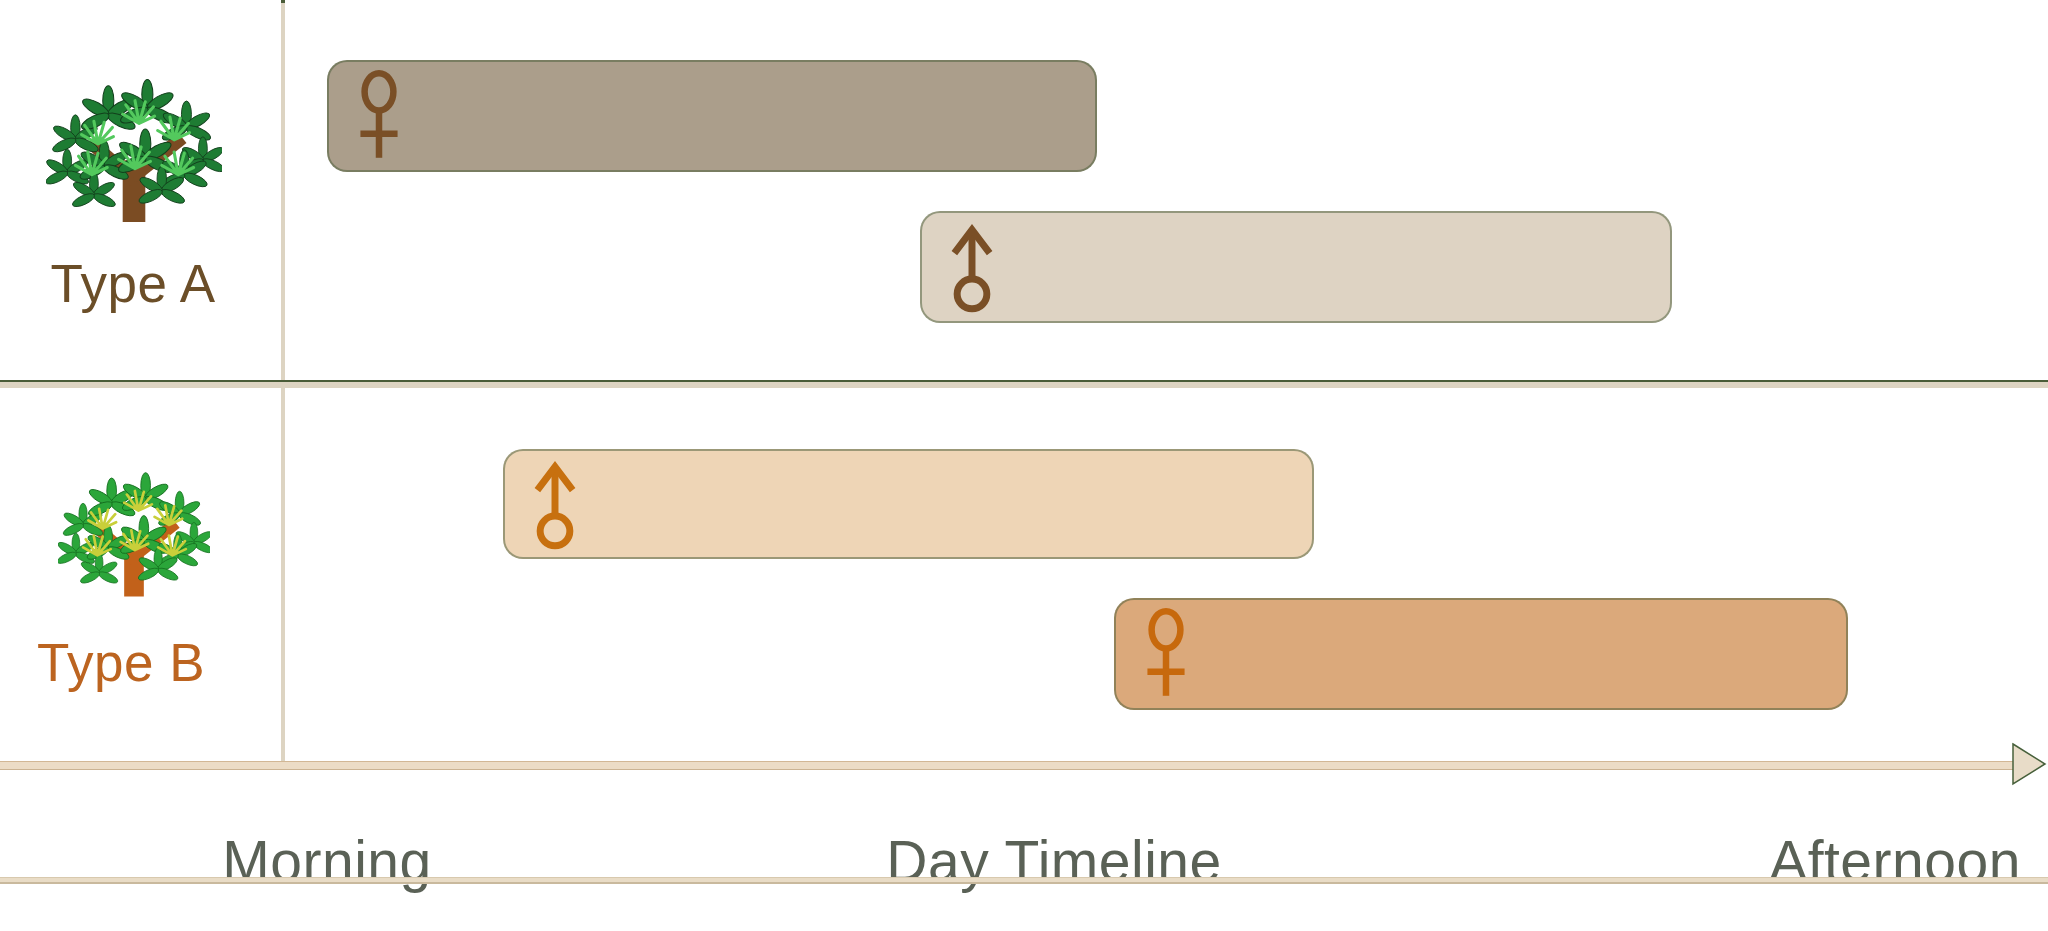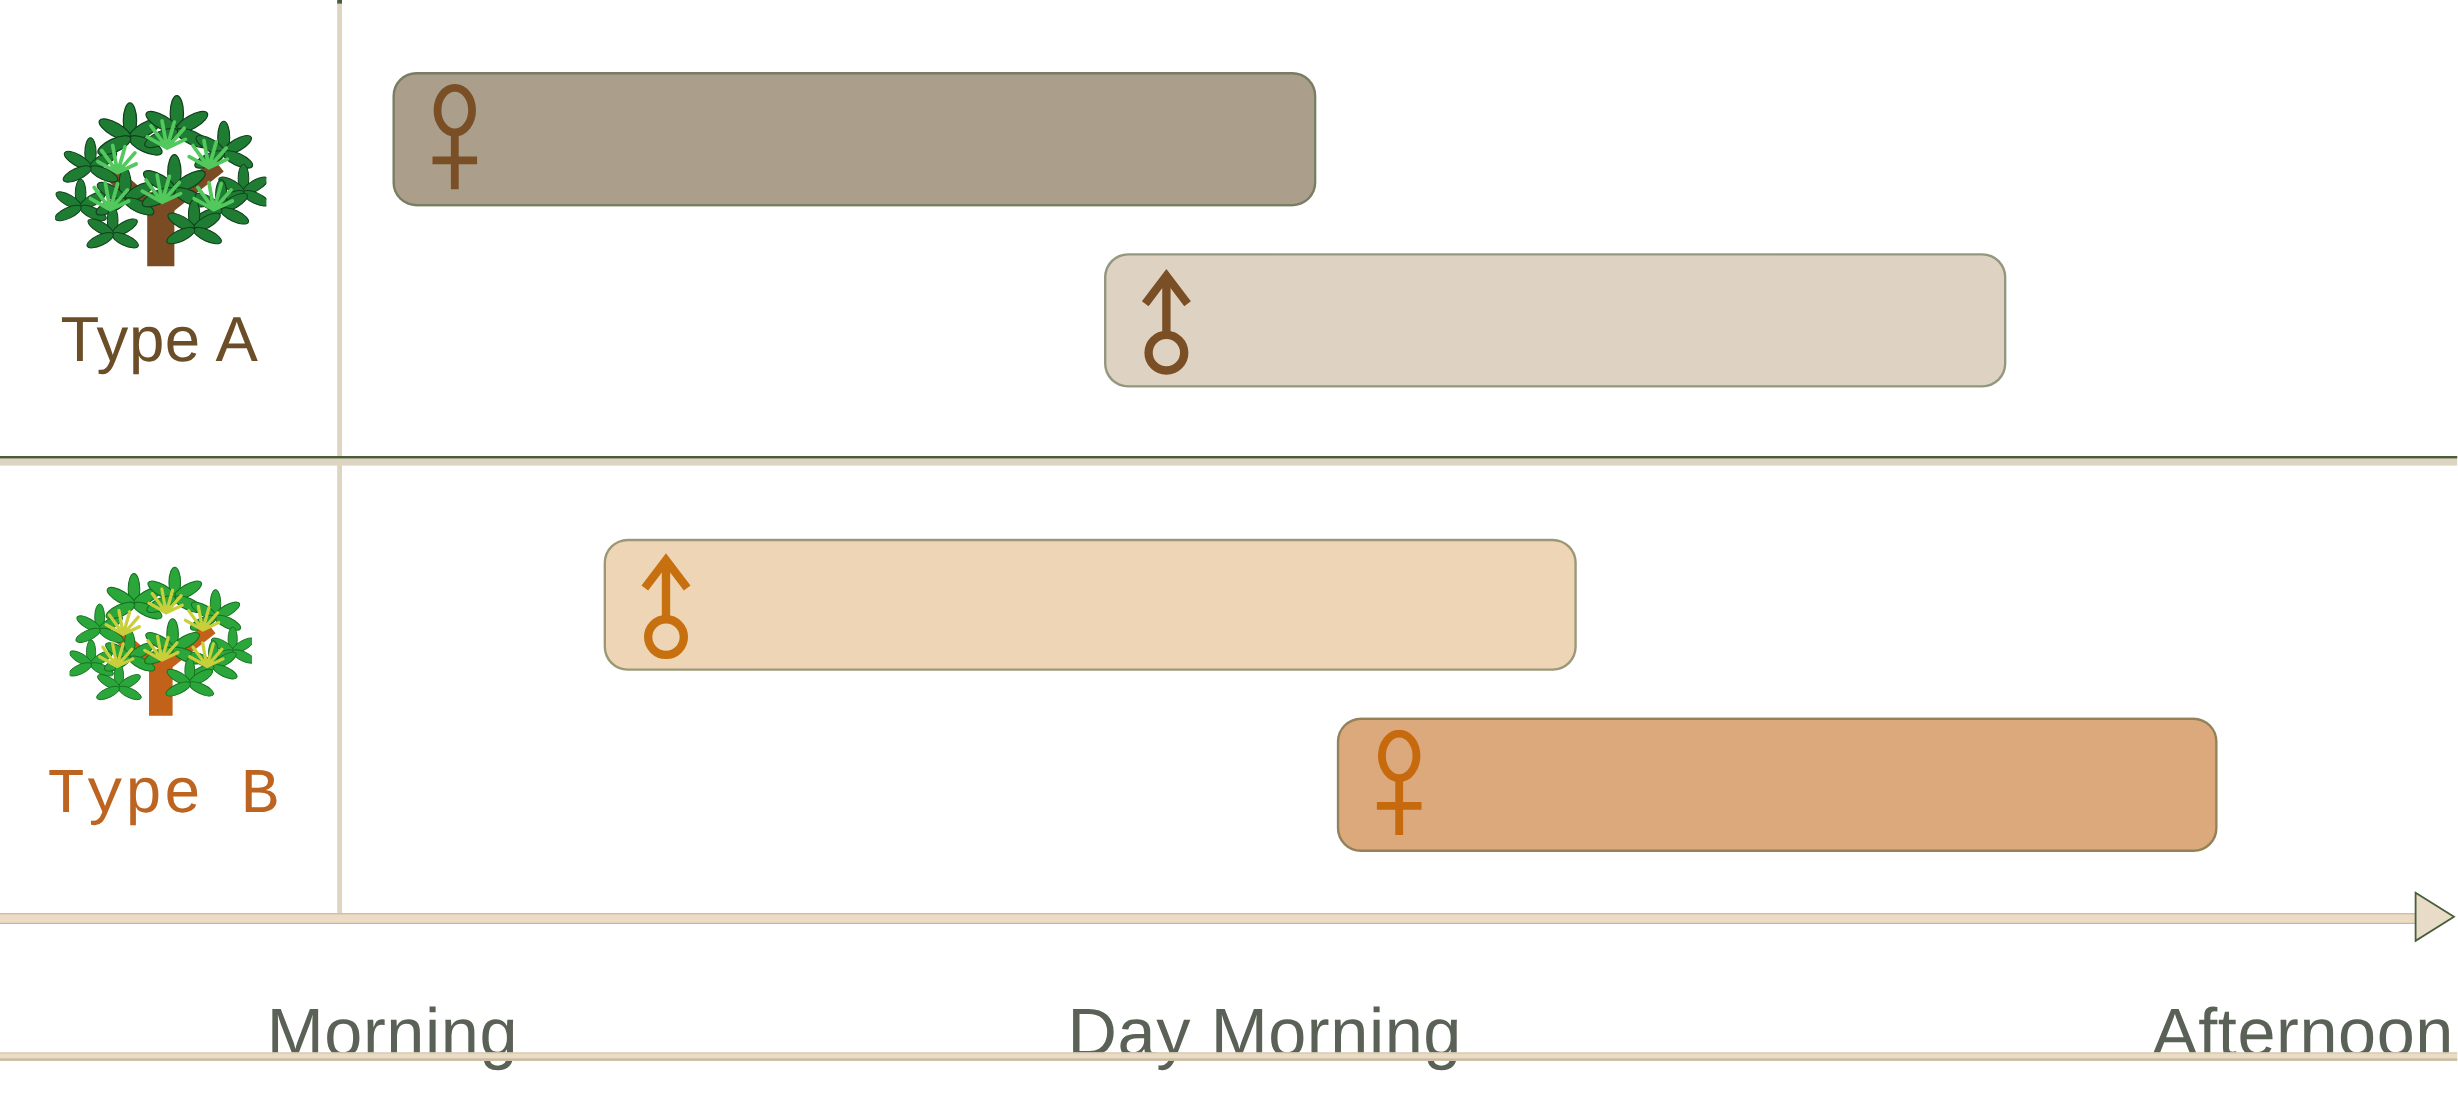--- a/index.html
+++ b/index.html
@@ -15,21 +15,21 @@
   .axis-arrow{position:absolute;left:2010px;top:741px;width:38px;height:46px;}
   .bottom-line{position:absolute;left:0;top:877px;width:2048px;height:4px;background:#e9dcc6;border-top:1px solid #d8c9ae;border-bottom:2px solid #c9b99d;}
   
   .task-bar{
     position:absolute;border-radius:20px;border:2px solid rgba(72,92,55,.5);
     box-sizing:border-box;display:flex;align-items:center;padding-left:24px;
   }
   
   .type-label{position:absolute;width:220px;text-align:center;font-size:53px;line-height:58px;letter-spacing:.5px;}
   .label-a{left:23px;top:244px;}
-  .label-b{left:26px;top:634px;font-family:Liberation Mono, monospace;}
+  .label-b{left:11px;top:634px;}
   
   .axis-label{position:absolute;top:835px;font-size:57px;line-height:52px;text-align:center;letter-spacing:.5px;}
   .l-morning{left:177px;width:300px;}
   .l-title{left:854px;width:400px;}
   .l-afternoon{left:1745px;width:300px;}
   
   .tree{position:absolute;}
   .tree-a{left:46px;top:76px;width:176px;height:146px;}
   .tree-b{left:58px;top:462px;width:152px;height:142px;}
 </style>
@@ -161,17 +161,17 @@
         </svg>
       </div>
     </div>
 
   <div class="axis-line"></div>
   <svg class="axis-arrow" viewBox="0 0 38 46" aria-hidden="true">
     <polygon points="3,3 35,23 3,43" fill="#e8dcc8" stroke="#47603b" stroke-width="1.5"></polygon>
   </svg>
 
   <div class="axis-label l-morning" style="color: rgb(90, 97, 86);">Morning</div>
-  <div class="axis-label l-title" style="color: rgb(90, 97, 86);">Day Morning</div>
-  <div class="axis-label l-afternoon" style="color: rgb(90, 97, 86); text-align: right;">Afternoon</div>
+  <div class="axis-label l-title" style="color: rgb(90, 97, 86);">Day Timeline</div>
+  <div class="axis-label l-afternoon" style="color: rgb(90, 97, 86);">Afternoon</div>
 
   <div class="bottom-line"></div>
 </div>
 
 </body></html>

